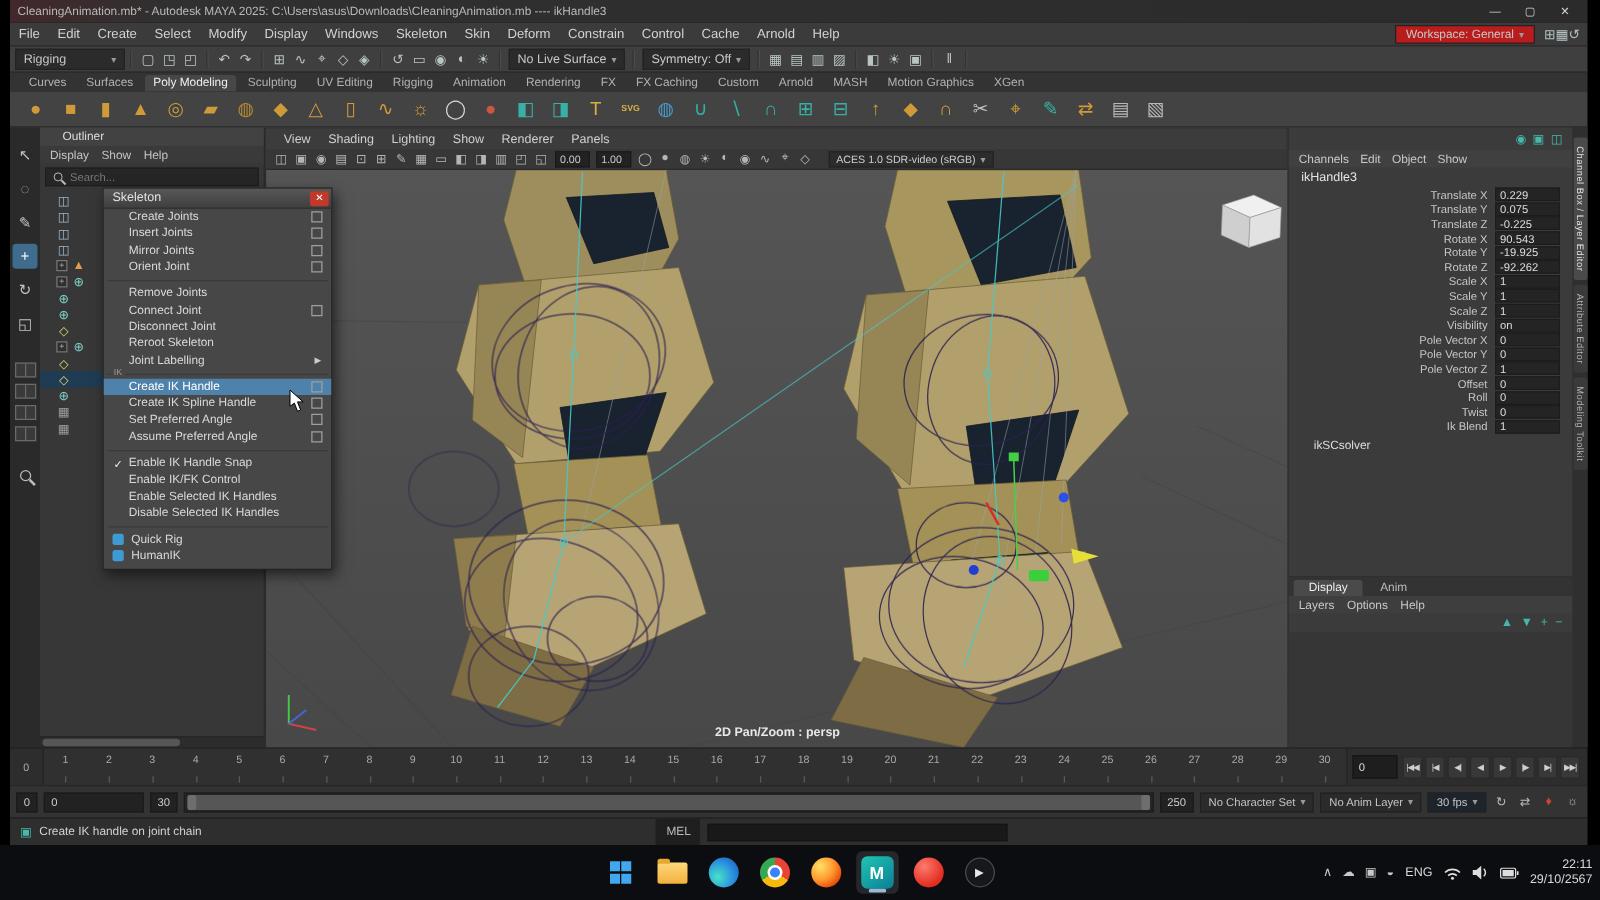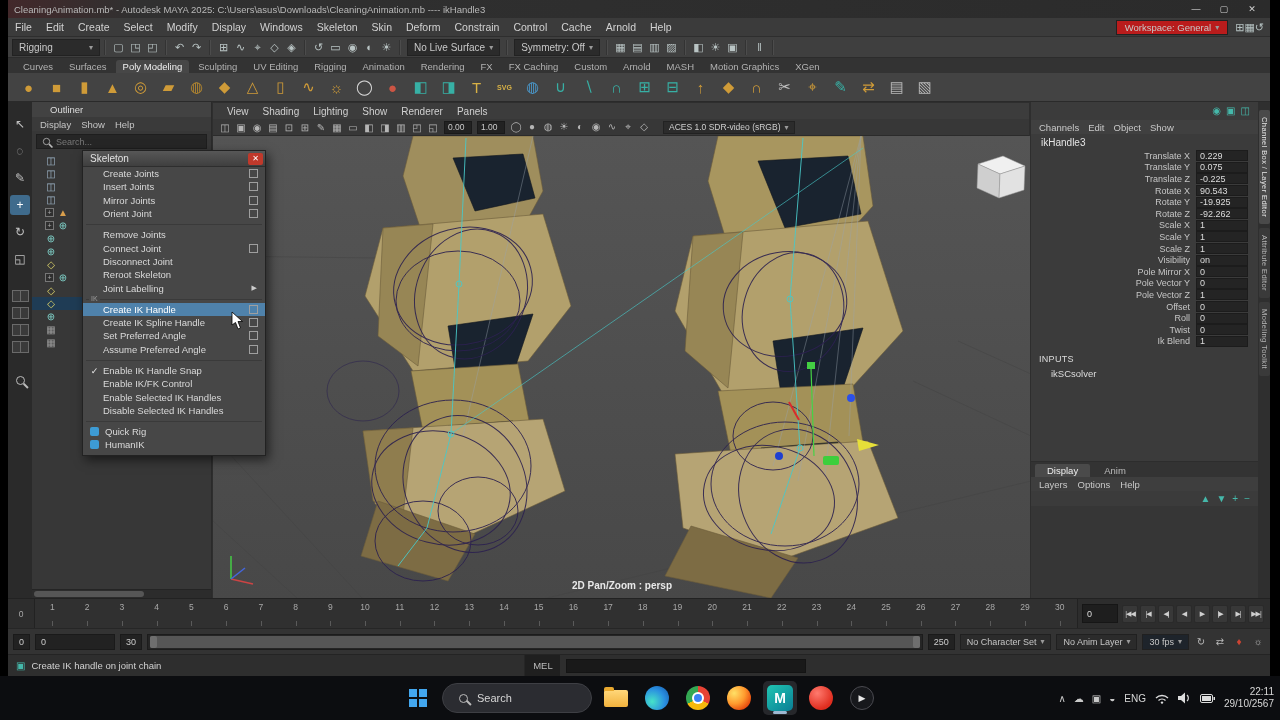--- a/index.html
+++ b/index.html
@@ -577,21 +577,21 @@
           </div>
           <div class="cb-row">
             <span class="cb-label">Scale Z</span>
             <span class="cb-val">1</span>
           </div>
           <div class="cb-row">
             <span class="cb-label">Visibility</span>
             <span class="cb-val">on</span>
           </div>
           <div class="cb-row">
-            <span class="cb-label">Pole Mirror X</span>
+            <span class="cb-label">Pole Vector X</span>
             <span class="cb-val">0</span>
           </div>
           <div class="cb-row">
             <span class="cb-label">Pole Vector Y</span>
             <span class="cb-val">0</span>
           </div>
           <div class="cb-row">
             <span class="cb-label">Pole Vector Z</span>
             <span class="cb-val">1</span>
           </div>
@@ -605,21 +605,20 @@
           </div>
           <div class="cb-row">
             <span class="cb-label">Twist</span>
             <span class="cb-val">0</span>
           </div>
           <div class="cb-row">
             <span class="cb-label">Ik Blend</span>
             <span class="cb-val">1</span>
           </div>
         </div>
-      <div class="cb-inputs">INPUTS</div>
       <div id="cb-input-items">
           <div class="cb-input-item">ikSCsolver</div>
         </div>
       <div class="layer-editor">
         <div class="le-tabs" id="le-tabs">
             <span class="le-tab active">Display</span>
             <span class="le-tab">Anim</span>
           </div>
         <div class="le-menus" id="le-menus">
             <span>Layers</span>
@@ -833,24 +832,20 @@
   <div id="taskbar">
     <div id="tb-center">
         <div class="tb-app">
           <span class="win-logo">
             <span class="win-sq"></span>
             <span class="win-sq"></span>
             <span class="win-sq"></span>
             <span class="win-sq"></span>
           </span>
         </div>
-        <div class="tb-search">
-          <span class="mag"></span>
-          <span>Search</span>
-        </div>
         <div class="tb-app">
           <span class="tb-folder-shape"></span>
         </div>
         <div class="tb-app">
           <span class="edge-shape"></span>
         </div>
         <div class="tb-app">
           <span class="chrome-shape">
             <span class="chrome-core"></span>
           </span>

